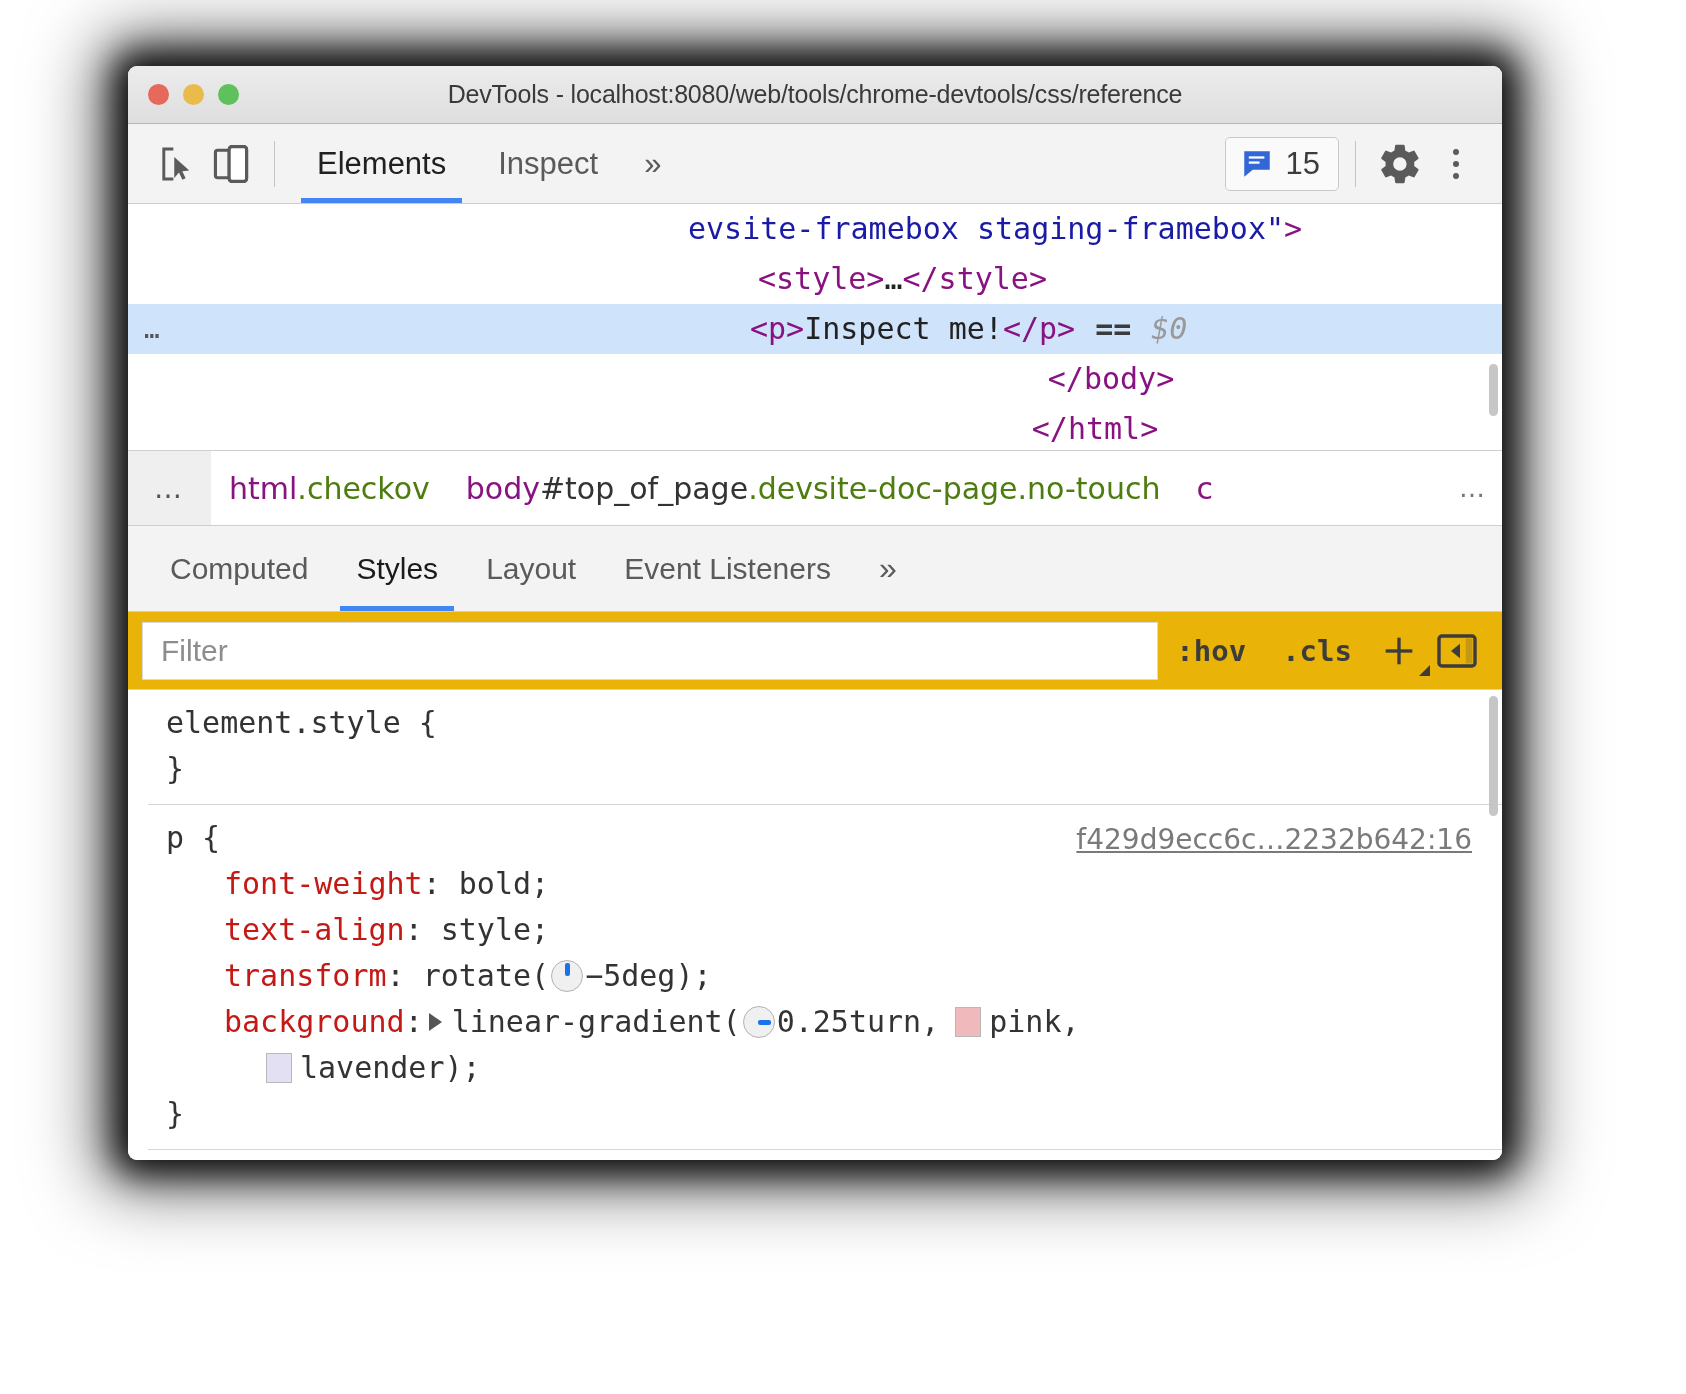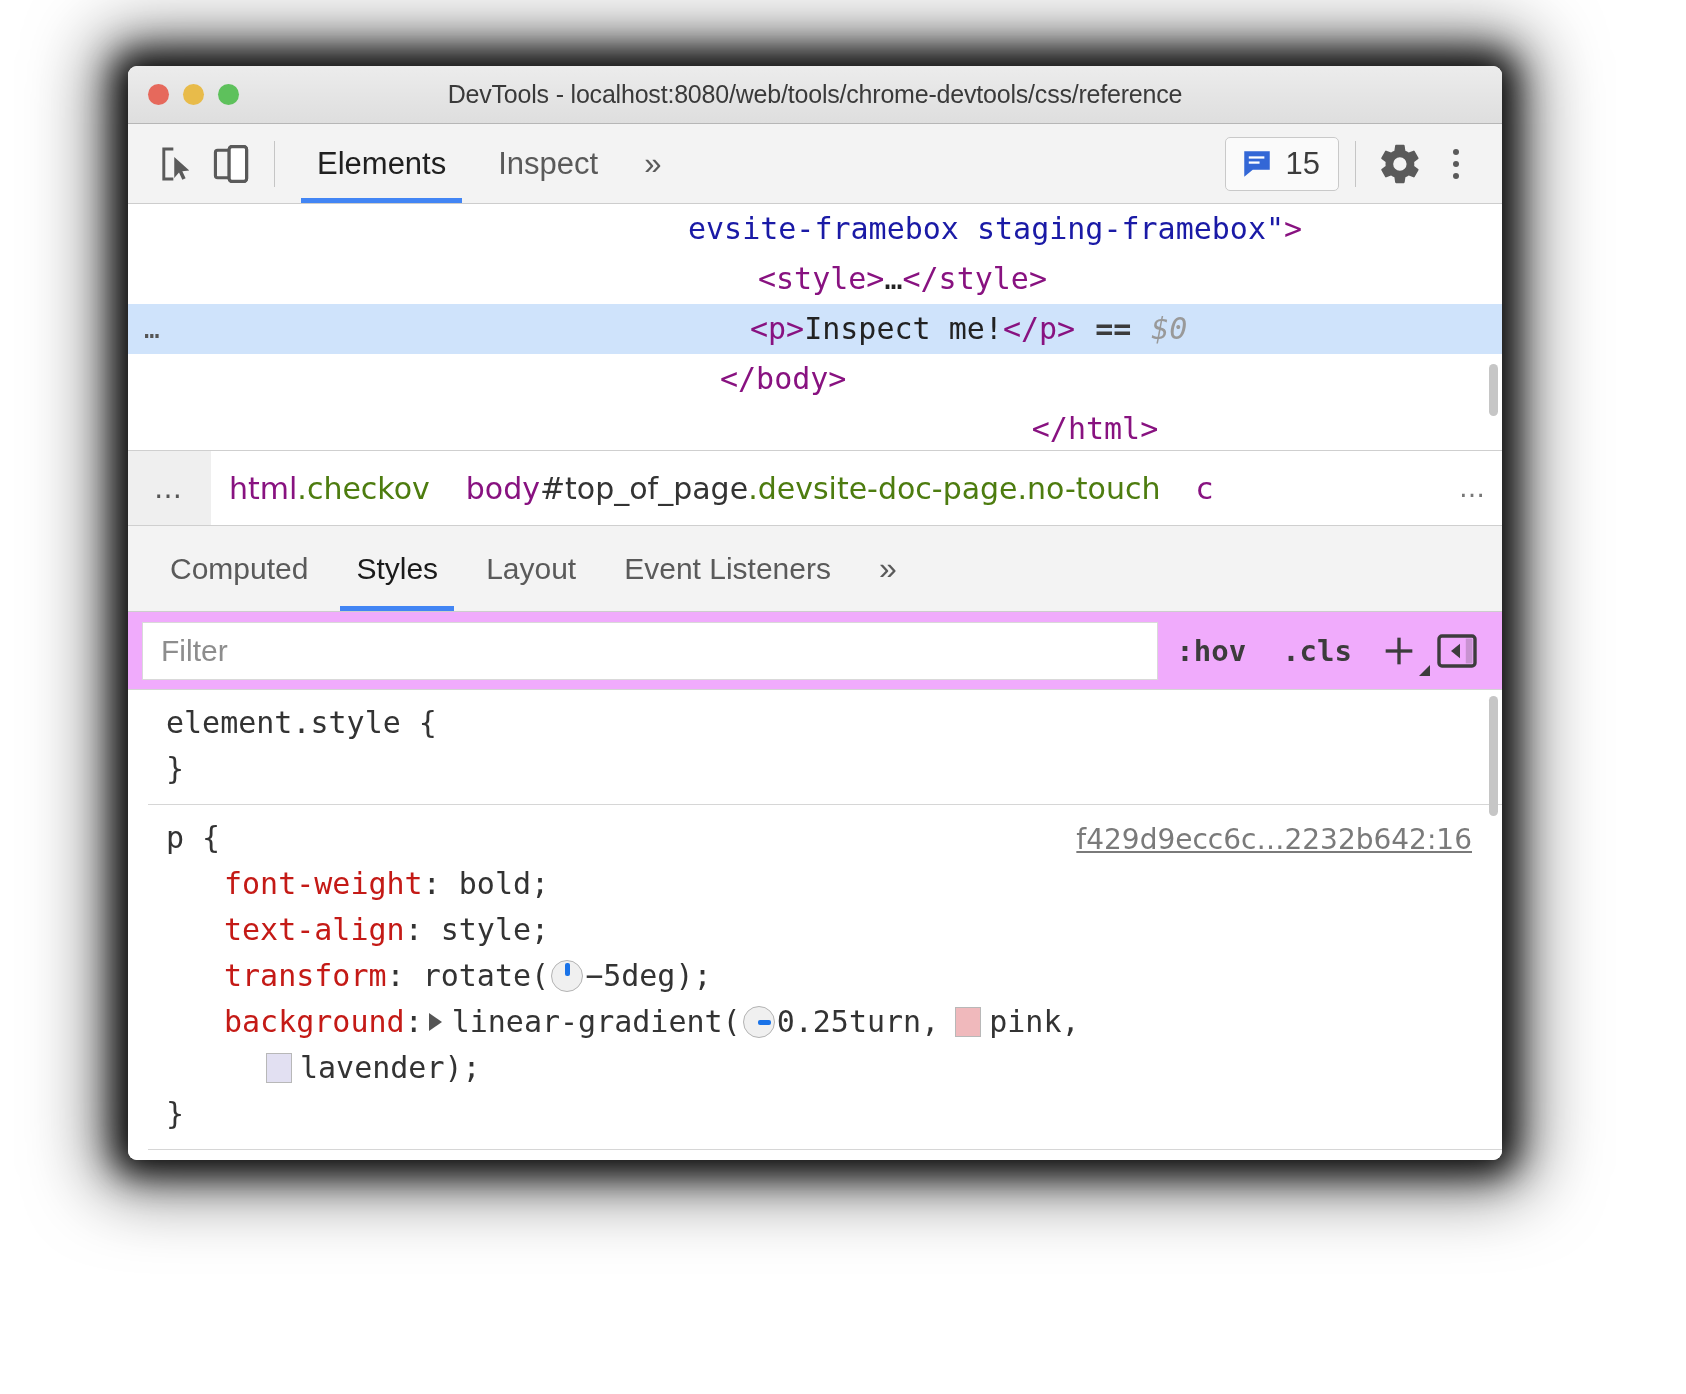--- a/index.html
+++ b/index.html
@@ -268,21 +268,21 @@
     content: "";
     position: absolute;
     left: 8px; right: 8px; bottom: 0;
     height: 5px;
     background: #4285f4;
   }
 
   
   #styles-toolbar {
     flex: 0 0 78px;
-    background: #f0abfc;
+    background: #eab308;
     border-bottom: 1px solid #d4d4d4;
     display: flex;
     align-items: center;
     padding: 0 16px 0 14px;
     gap: 0;
   }
   #filter-input {
     flex: 1 1 auto;
     height: 58px;
     background: #ffffff;
@@ -507,21 +507,21 @@
         <span class="dom-ellipsis">…</span>
         <span class="tag">&lt;p&gt;</span>
           <span class="txt">Inspect me!</span>
           <span class="tag">&lt;/p&gt;</span>
           <span style="width:20px;display:inline-block;"></span>
           <span class="eq">==</span>
           <span style="width:20px;display:inline-block;"></span>
           <span class="dollar">$0</span>
       </div>
 
-      <div class="dom-row" style="padding-left:592px;">
+      <div class="dom-row" style="padding-left:592px;justify-content:center;">
         <span class="tag">&lt;/body&gt;</span>
       </div>
 
       <div class="dom-row" style="padding-left:560px;justify-content:center;">
         <span class="tag">&lt;/html&gt;</span>
       </div>
 
       <div id="dom-scrollbar"></div>
     </div>
 

